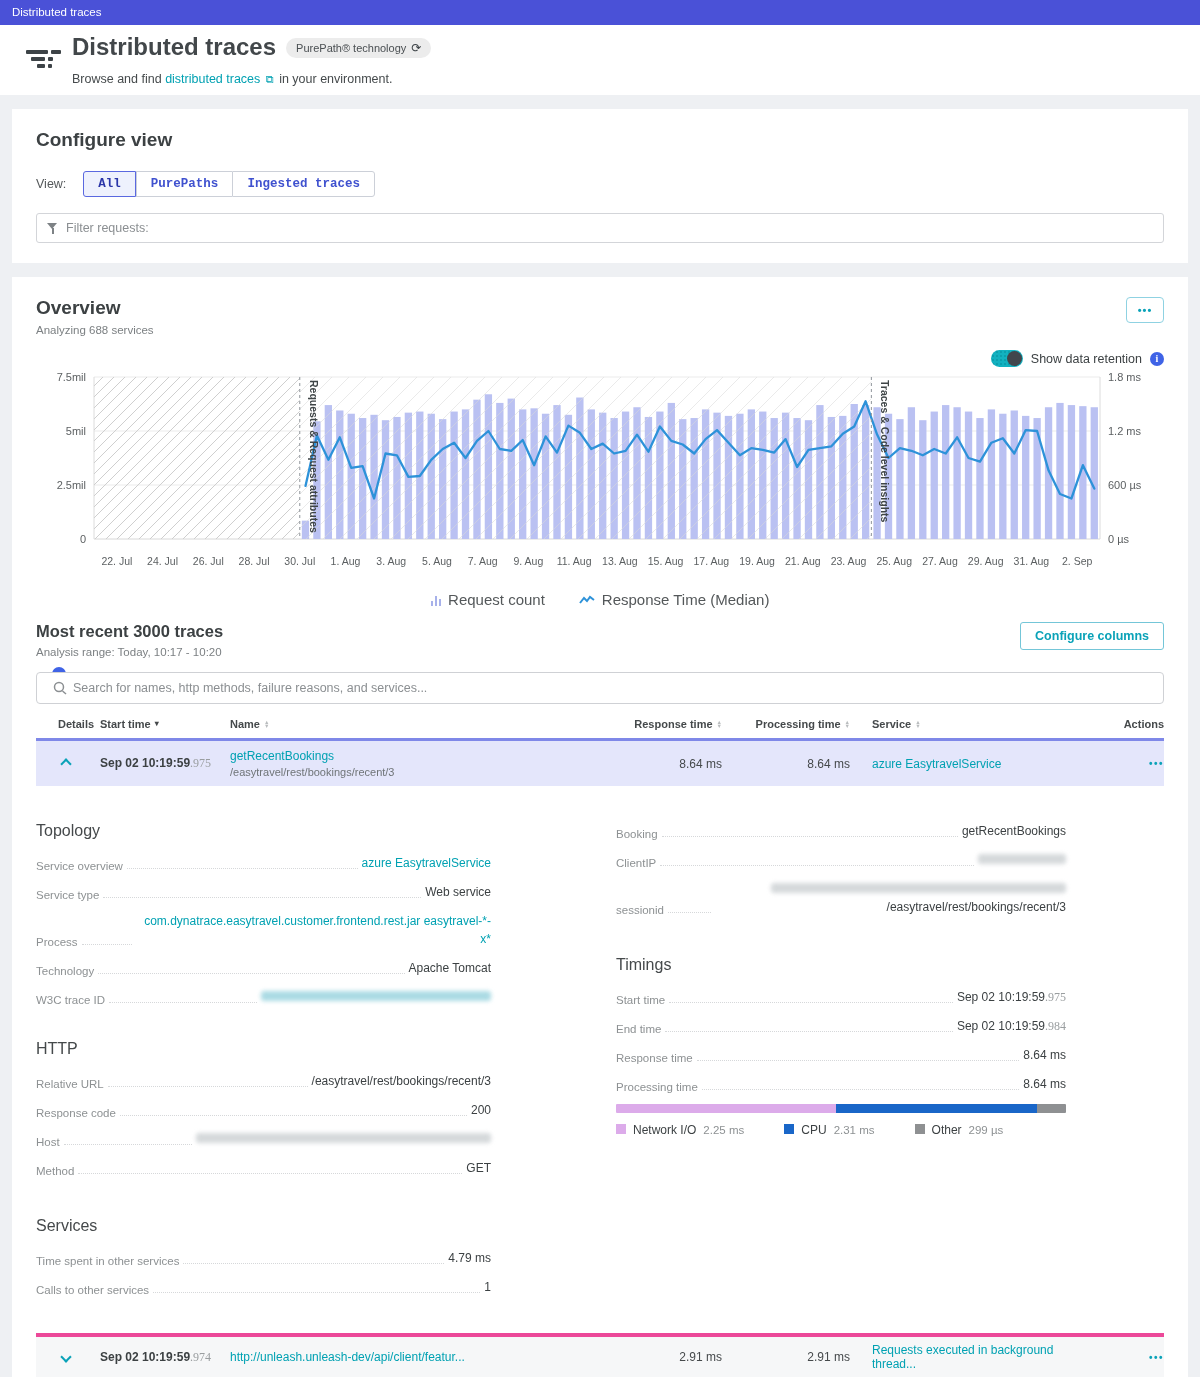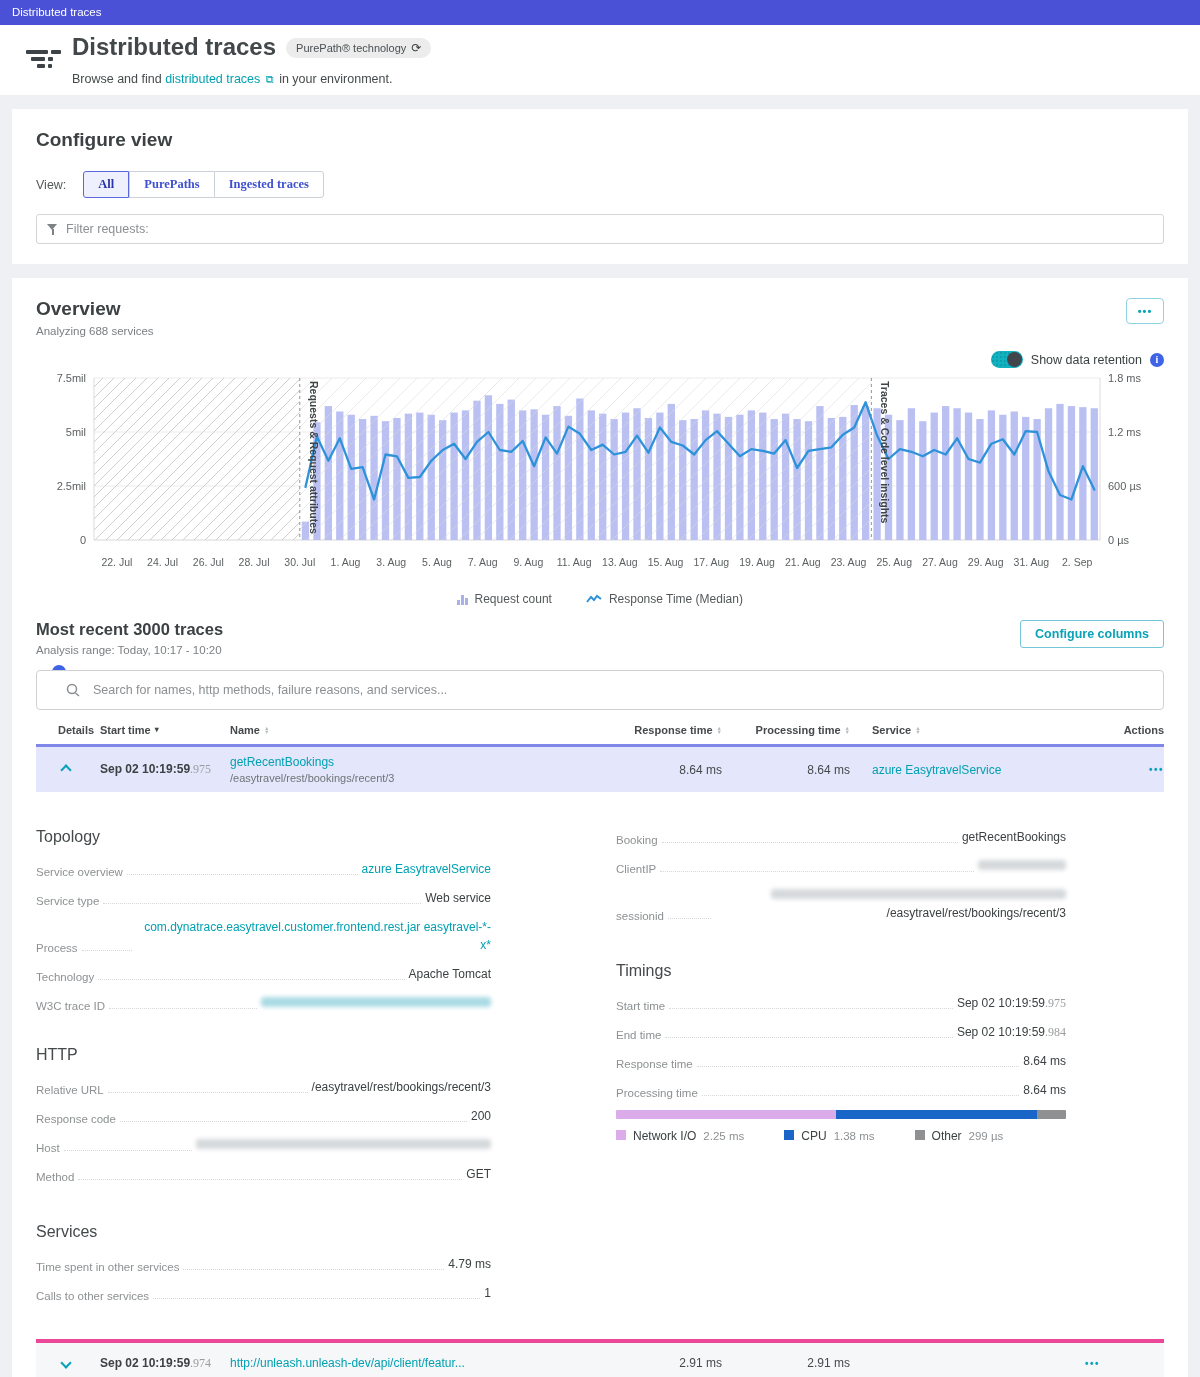--- a/index.html
+++ b/index.html
@@ -23,21 +23,21 @@
   .teal-link { color:#00a1b2; text-decoration:none; cursor:pointer; }
   .ext { color:#00a1b2; font-size:11px; margin:0 2px; }
 
   
   .card { background:#fff; margin:14px 12px; padding:20px 24px; }
   h2.card-title { font-size:19px; font-weight:700; color:#3c4143; }
 
   
   .view-row { display:flex; align-items:center; gap:17px; margin-top:20px; font-size:12.5px; color:#54585a; }
   .seg { display:flex; }
-  .seg button { font-family:Liberation Serif, serif; font-size:12.5px; padding:5px 14px; background:#fff;
+  .seg button { font-family:Liberation Mono, monospace; font-size:12.5px; padding:5px 14px; background:#fff;
     border:1px solid #ccd0d8; border-right-width:0; color:#3f51cf; cursor:pointer; font-weight:600; }
   .seg button:last-child { border-right-width:1px; border-radius:0 3px 3px 0; }
   .seg button:first-child { border-radius:3px 0 0 3px; }
   .seg button.sel { background:#eef1fd; border:1px solid #5a68e0; color:#2a35a8; }
   .filter-box { margin-top:16px; border:1px solid #d3d5d9; border-radius:3px; height:30px;
     display:flex; align-items:center; padding:0 10px; gap:8px; }
   .filter-box input { border:none; outline:none; flex:1; font-size:12.5px; font-family:inherit; color:#45494b; }
   .funnel { width:11px; height:11px; position:relative; }
   .funnel:before { content:""; position:absolute; top:0; left:0; border-left:5.5px solid transparent;
     border-right:5.5px solid transparent; border-top:6px solid #7d8285; }
@@ -49,35 +49,35 @@
   .more-btn { border:1px solid #8fd2e2; background:#fff; border-radius:4px; width:38px; height:26px;
     color:#0aa2b8; font-size:11px; letter-spacing:1px; cursor:pointer; font-weight:700; }
   .toggle-row { display:flex; justify-content:flex-end; align-items:center; gap:8px;
     font-size:12.5px; color:#3c4143; margin-top:14px; }
   .toggle { width:32px; height:17px; border-radius:9px; background:#12b1c0; position:relative; cursor:pointer;
     background-image:radial-gradient(#0c9fae 1px, transparent 1.2px); background-size:4px 4px; }
   .toggle .knob { position:absolute; right:1px; top:1px; width:15px; height:15px; border-radius:50%; background:#41464c; }
   .info-dot { width:14px; height:14px; border-radius:50%; background:#3f63e6; color:#fff; font-size:10px;
     font-weight:700; display:inline-flex; align-items:center; justify-content:center; font-family:"Liberation Serif",serif; }
 
-  .legend { display:flex; justify-content:center; gap:34px; font-size:12px; color:#54585a; margin:6px 0 14px; }
+  .legend { display:flex; justify-content:center; gap:34px; font-size:15px; color:#54585a; margin:6px 0 14px; }
   .legend .item { display:flex; align-items:center; gap:7px; }
   .mini-bars { display:inline-flex; align-items:flex-end; gap:1.5px; height:12px; }
   .mini-bars i { width:2.5px; background:#a7b1ea; }
 
   
   .traces-head { display:flex; justify-content:space-between; align-items:flex-start; margin-top:6px; }
   .traces-head h3 { font-size:16.5px; font-weight:700; color:#3c4143; }
   .range { font-size:11.5px; color:#7c8083; margin-top:5px; }
   .cfg-btn { border:1px solid #74c6d8; background:#fff; color:#0aa2b8; font-size:12.5px; font-weight:600;
     border-radius:3px; padding:6px 14px; cursor:pointer; font-family:inherit; }
   .search-wrap { position:relative; margin-top:14px; }
   .info-peek { position:absolute; top:-5px; left:16px; z-index:0; }
   .search-box { position:relative; z-index:1; background:#fff; border:1px solid #cfd1d5; border-radius:4px;
-    height:40px; display:flex; align-items:center; padding:0 29px; gap:13px; }
+    height:32px; display:flex; align-items:center; padding:0 16px; gap:6px; }
   .search-box input { border:none; outline:none; flex:1; font-size:12.5px; font-family:inherit; color:#45494b; }
   .search-box input::placeholder, .filter-box input::placeholder { color:#8b8f92; }
 
   
   .grid { display:grid; grid-template-columns:64px 130px 1fr 120px 128px 250px 64px; align-items:center; }
   .thead { font-size:11px; font-weight:700; color:#45494b; padding:14px 0 8px; }
   .thead .c { display:flex; align-items:center; gap:4px; }
   .thead .r { justify-content:flex-end; }
   .sort { display:inline-flex; flex-direction:column; font-size:5.5px; line-height:4.5px; color:#b9bcbe; }
   .sort-active { font-size:8px; color:#45494b; line-height:8px; }
@@ -502,31 +502,32 @@
             <div class="d-leader"></div>
             <span class="d-value"><span>8.64 ms</span></span>
           </div>
           <div class="tbar">
             <span style="width: 48.8%; background: rgb(220, 171, 234);"></span>
             <span style="width: 44.7%; background: rgb(25, 102, 200);"></span>
             <span style="width: 6.5%; background: rgb(142, 144, 146);"></span>
           </div>
           <div class="tlegend">
             <span><span class="sw" style="background: rgb(220, 171, 234);"></span><span>Network I/O</span><span class="tv">2.25 ms</span></span>
-            <span><span class="sw" style="background: rgb(25, 102, 200);"></span><span>CPU</span><span class="tv">1.38 ms</span></span>
+            <span><span class="sw" style="background: rgb(25, 102, 200);"></span><span>CPU</span><span class="tv">2.31 ms</span></span>
             <span><span class="sw" style="background: rgb(142, 144, 146);"></span><span>Other</span><span class="tv">299 µs</span></span>
           </div>
         </div>
     </div>
   </div>
 
   <div id="rows">
       <div class="grid trow alt">
         <div class="pad-l" style="padding-left: 26px;"><span class="chev down"></span></div>
         <div class="time"><b>Sep 02 10:19:59</b><span class="frac">.974</span></div>
         <div><a>http://unleash.unleash-dev/api/client/featur...</a></div>
         <div class="cell-r">2.91 ms</div>
         <div class="cell-r">2.91 ms</div>
+        <div style="padding-left: 22px;"><a>Requests executed in background thread...</a></div>
         <div class="dots">•••</div>
       </div>
       <div class="grid trow"></div>
     </div>
 </section>
 
 </body></html>

